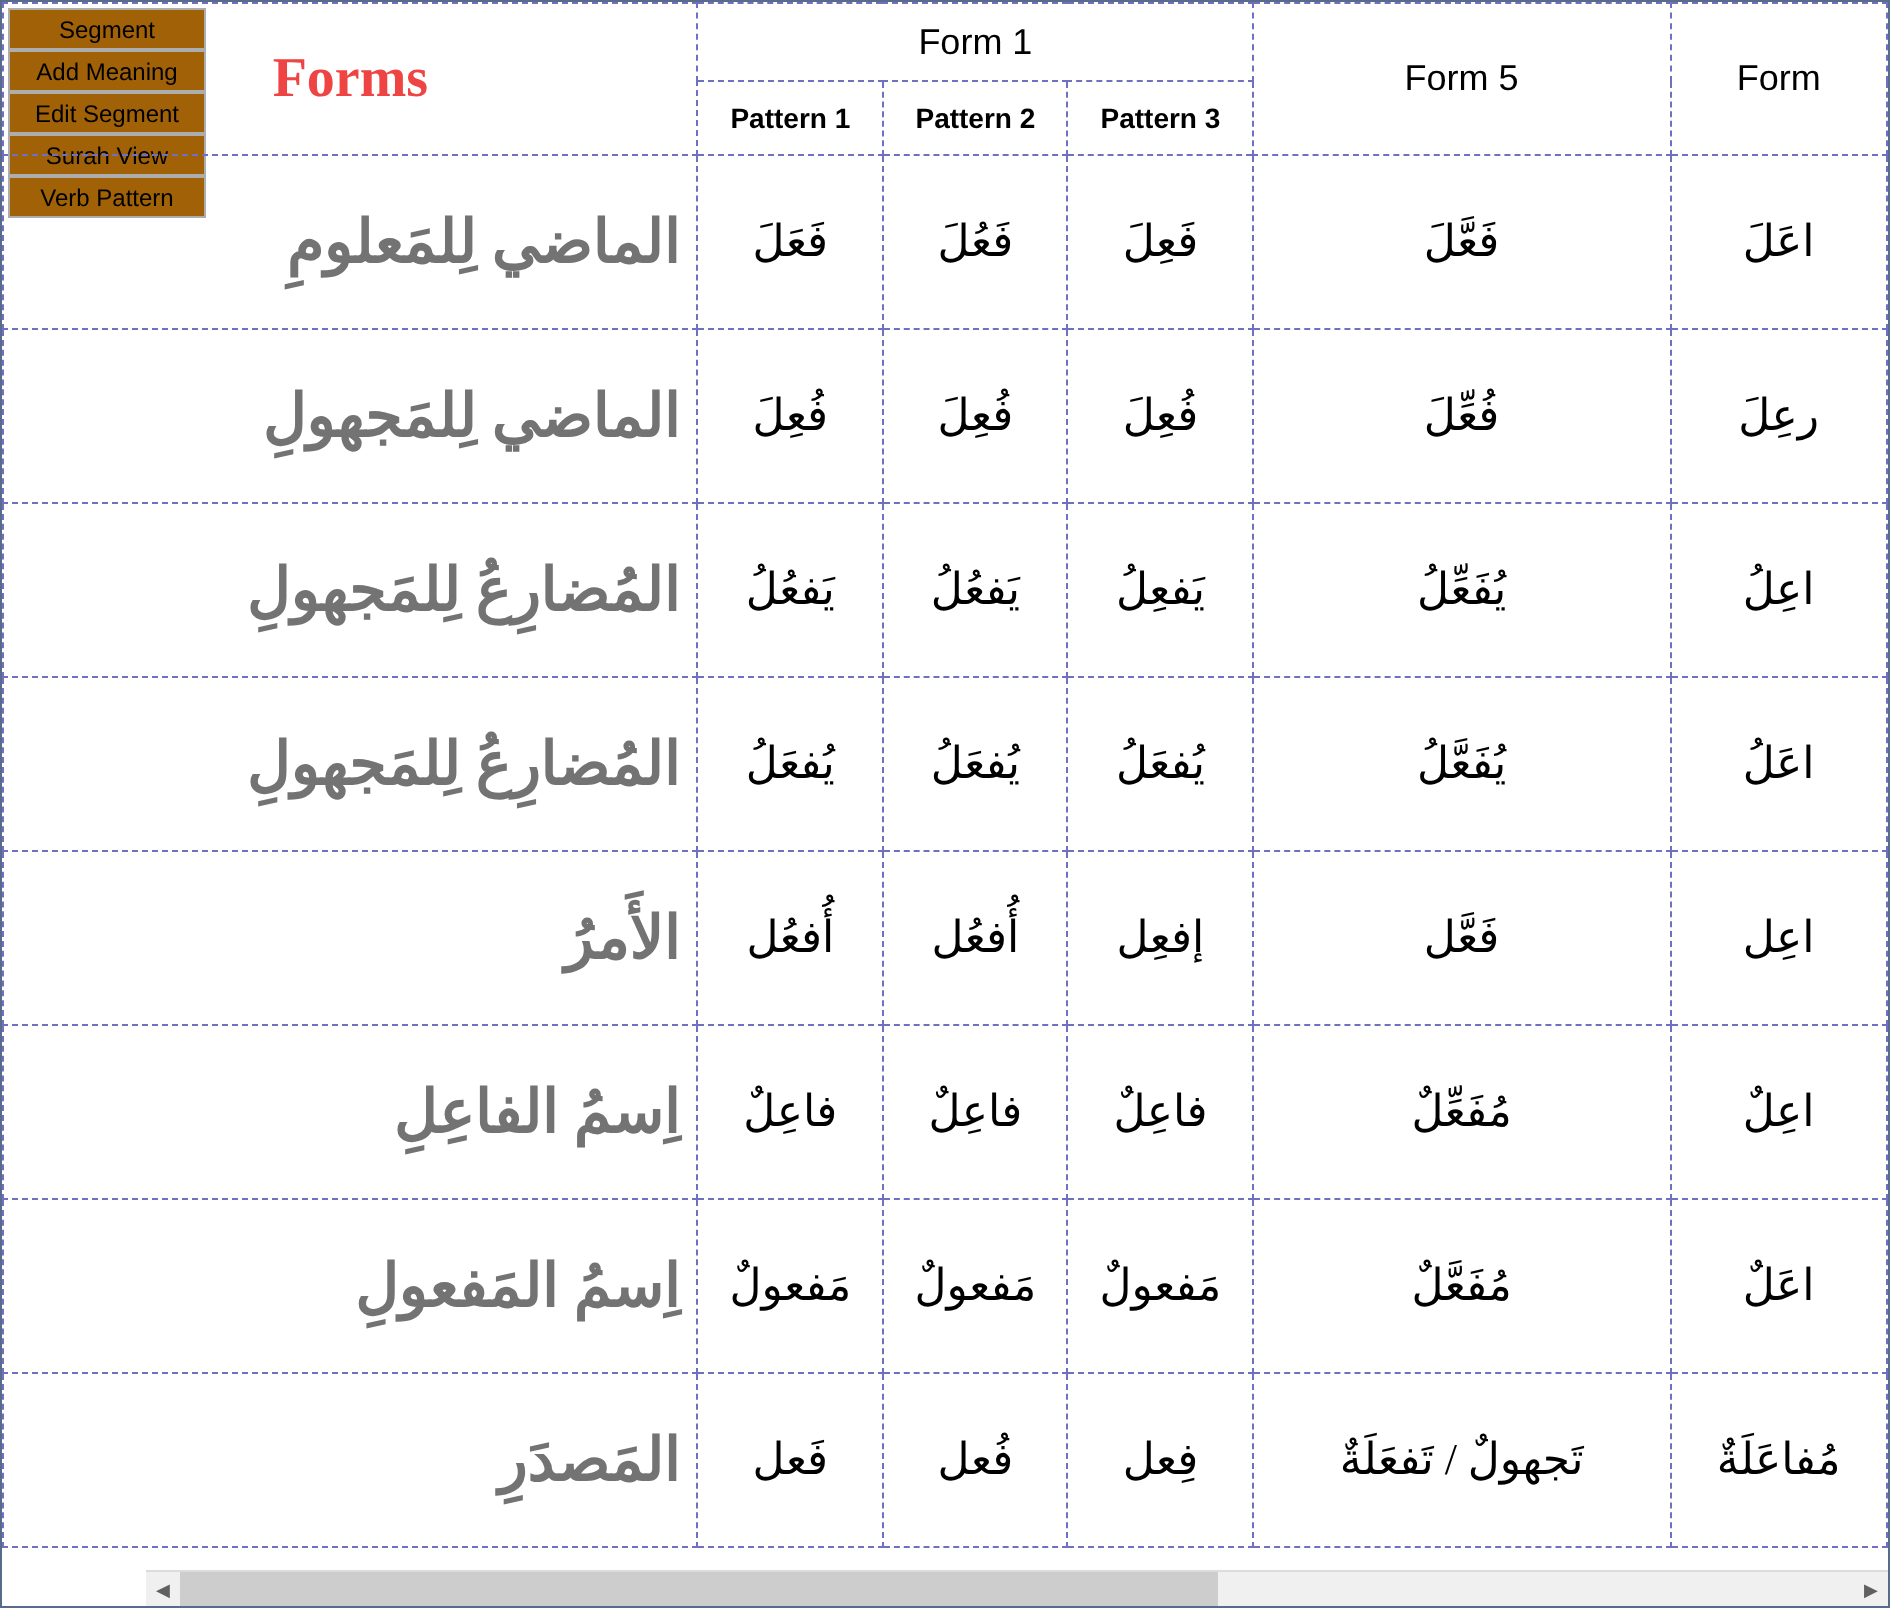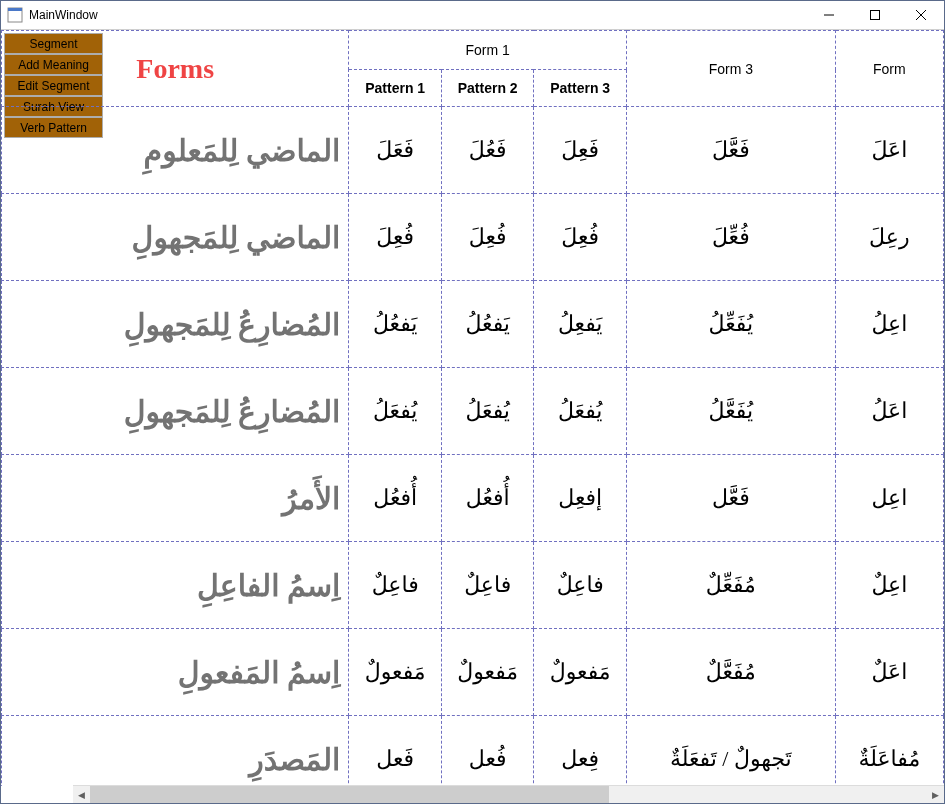--- a/index.html
+++ b/index.html
@@ -9,73 +9,45 @@
 .titlebar .title{flex:0 0 auto;font-size:12px;}
 .titlebar .spacer{flex:1;}
 .winbtns{display:flex;}
 .winbtn{width:46px;height:28px;display:flex;align-items:center;justify-content:center;font-family:monospace;font-size:11px;color:#000;}
 .content{flex:1;display:flex;position:relative;overflow:hidden;}
 .sidebar{width:104px;background:#fff;padding:3px 0 0 3px;box-sizing:border-box;}
 .sidebar button{display:block;width:99px;height:21px;margin:0;padding:0;font-family:Tahoma,"Segoe UI",sans-serif;font-size:12px;background:#a16207;border:1px solid #adadad;box-sizing:border-box;}
 .main{position:absolute;top:0;bottom:17px;left:0;right:0;overflow:hidden;}
 .grid{border-collapse:collapse;table-layout:fixed;}
 .grid td,.grid th{border:1px dashed #7070c0;text-align:center;vertical-align:middle;padding:0;}
-th.formgroup{font-weight:normal;font-size:14px;height:38px;}
+th.formgroup{font-weight:normal;font-size:18px;height:38px;}
 th.pattern{font-weight:bold;font-size:14px;height:36px;}
 th.corner{width:350px;}
 .forms-label{font-family:"Traditional Arabic","Times New Roman",serif;font-size:28px;font-weight:bold;color:#ef4444;}
 .colP{width:92px;}
 .colF2{width:210px;}
 .colF3{width:108px;}
 td.rowhead{font-family:"Traditional Arabic","Times New Roman",serif;font-size:30px;color:#737373;font-weight:bold;direction:rtl;text-align:right;padding-right:8px;height:86px;}
 td.cell{font-family:"Traditional Arabic","Times New Roman",serif;font-size:22px;direction:rtl;height:86px;}
 .hscroll{position:absolute;left:72px;right:0;bottom:0;height:17px;background:#f0f0f0;display:flex;align-items:stretch;border-top:1px solid #dcdcdc;}
 .hscroll .arrow{width:17px;display:flex;align-items:center;justify-content:center;background:#f0f0f0;color:#606060;font-size:9px;}
 .hscroll .track{flex:1;position:relative;background:#f0f0f0;}
 .hscroll .thumb{position:absolute;left:0;top:0;bottom:0;width:62%;background:#cdcdcd;}
 </style>
 </head>
 <body>
 <div class="window">
-  <div class="titlebar">
-    <span class="icon">
-      <svg width="16" height="16" viewBox="0 0 16 16">
-          <rect x="1" y="1" width="14" height="14" fill="#fff" stroke="#888"></rect>
-          <rect x="1" y="1" width="14" height="3" fill="#4a78c8"></rect>
-        </svg>
-    </span>
-    <span class="title">MainWindow</span>
-    <span class="spacer"></span>
-    <div class="winbtns">
-      <div class="winbtn">
-          <svg width="10" height="10">
-            <line x1="0" y1="5" x2="10" y2="5" stroke="#000"></line>
-          </svg>
-        </div>
-      <div class="winbtn">
-          <svg width="10" height="10">
-            <rect x="0.5" y="0.5" width="9" height="9" fill="none" stroke="#000"></rect>
-          </svg>
-        </div>
-      <div class="winbtn">
-          <svg width="10" height="10">
-            <line x1="0" y1="0" x2="10" y2="10" stroke="#000"></line>
-            <line x1="10" y1="0" x2="0" y2="10" stroke="#000"></line>
-          </svg>
-        </div>
-    </div>
-  </div>
   <div class="content">
     <div class="main">
       <table class="grid">
         <thead>
           <tr>
             <th class="corner" rowspan="2"><span class="forms-label">Forms</span></th>
             <th class="formgroup" colspan="3">Form 1</th>
-            <th class="formgroup colF2" rowspan="2">Form 3</th>
+            <th class="formgroup colF2" rowspan="2">Form 5</th>
             <th class="formgroup colF3" rowspan="2">Form</th>
           </tr>
           <tr>
             <th class="pattern colP">Pattern 1</th>
             <th class="pattern colP">Pattern 2</th>
             <th class="pattern colP">Pattern 3</th>
           </tr>
         </thead>
         <tbody id="tbody">
             <tr>

